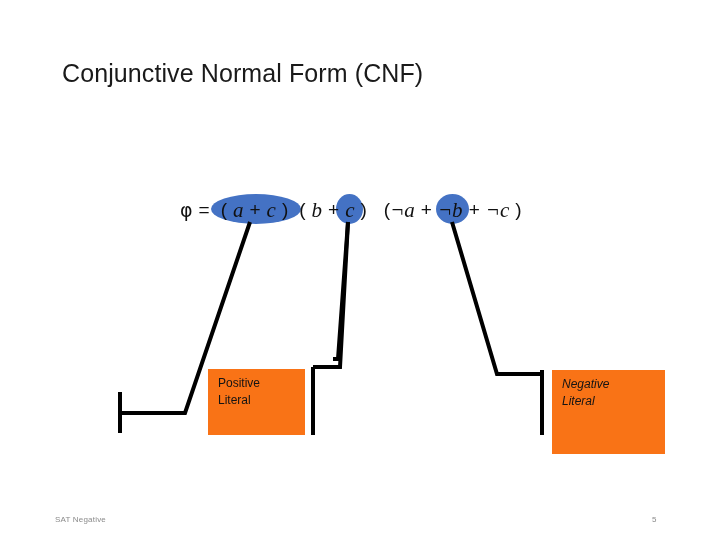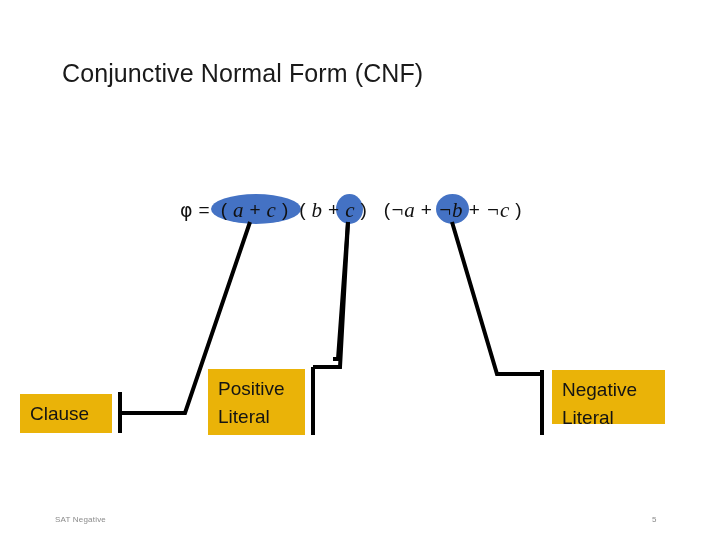--- a/index.html
+++ b/index.html
@@ -80,31 +80,31 @@
     top: 0;
     width: 720px;
     height: 540px;
     z-index: 3;
     pointer-events: none;
   }
 
   
   .callout {
     position: absolute;
-    background: #eab308;
+    background: #f97316;
     color: #141414;
-    font-size: 19px;
+    font-size: 12px;
     line-height: 1.45;
     padding: 6px 9px 6px 10px;
     box-sizing: border-box;
     z-index: 4;
   }
   #box-clause   { left: 20px;  top: 387px; width: 92px;  height: 39px; }
   #box-poslit   { left: 208px; top: 362px; width: 97px;  height: 66px; }
-  #box-neglit   { left: 552px; top: 363px; width: 113px; height: 54px; }
+  #box-neglit   { left: 552px; top: 363px; width: 113px; height: 84px; font-style: italic; }
 
   
   #footer-left {
     position: absolute;
     left: 55px;
     top: 508px;
     font-size: 8px;
     color: #8a8a8a;
     letter-spacing: 0.2px;
   }
@@ -173,23 +173,20 @@
     <line x1="120" y1="385" x2="120" y2="426" stroke="#000000" stroke-width="4"></line>
 
     <polyline points="348,215 338,352 333,352" fill="none" stroke="#000000" stroke-width="4"></polyline>
     <polyline points="348,215 340,360 313,360" fill="none" stroke="#000000" stroke-width="4"></polyline>
     <line x1="313" y1="360" x2="313" y2="428" stroke="#000000" stroke-width="4"></line>
 
     <polyline points="452,215 497,367 542,367" fill="none" stroke="#000000" stroke-width="4" stroke-linejoin="miter"></polyline>
     <line x1="542" y1="363" x2="542" y2="428" stroke="#000000" stroke-width="4"></line>
   </svg>
 
-  <div class="callout" id="box-clause">
-    <span>Clause</span>
-  </div>
 
   <div class="callout" id="box-poslit">
     <div>Positive</div>
     <div>Literal</div>
   </div>
 
   <div class="callout" id="box-neglit">
     <div>Negative</div>
     <div>Literal</div>
   </div>

